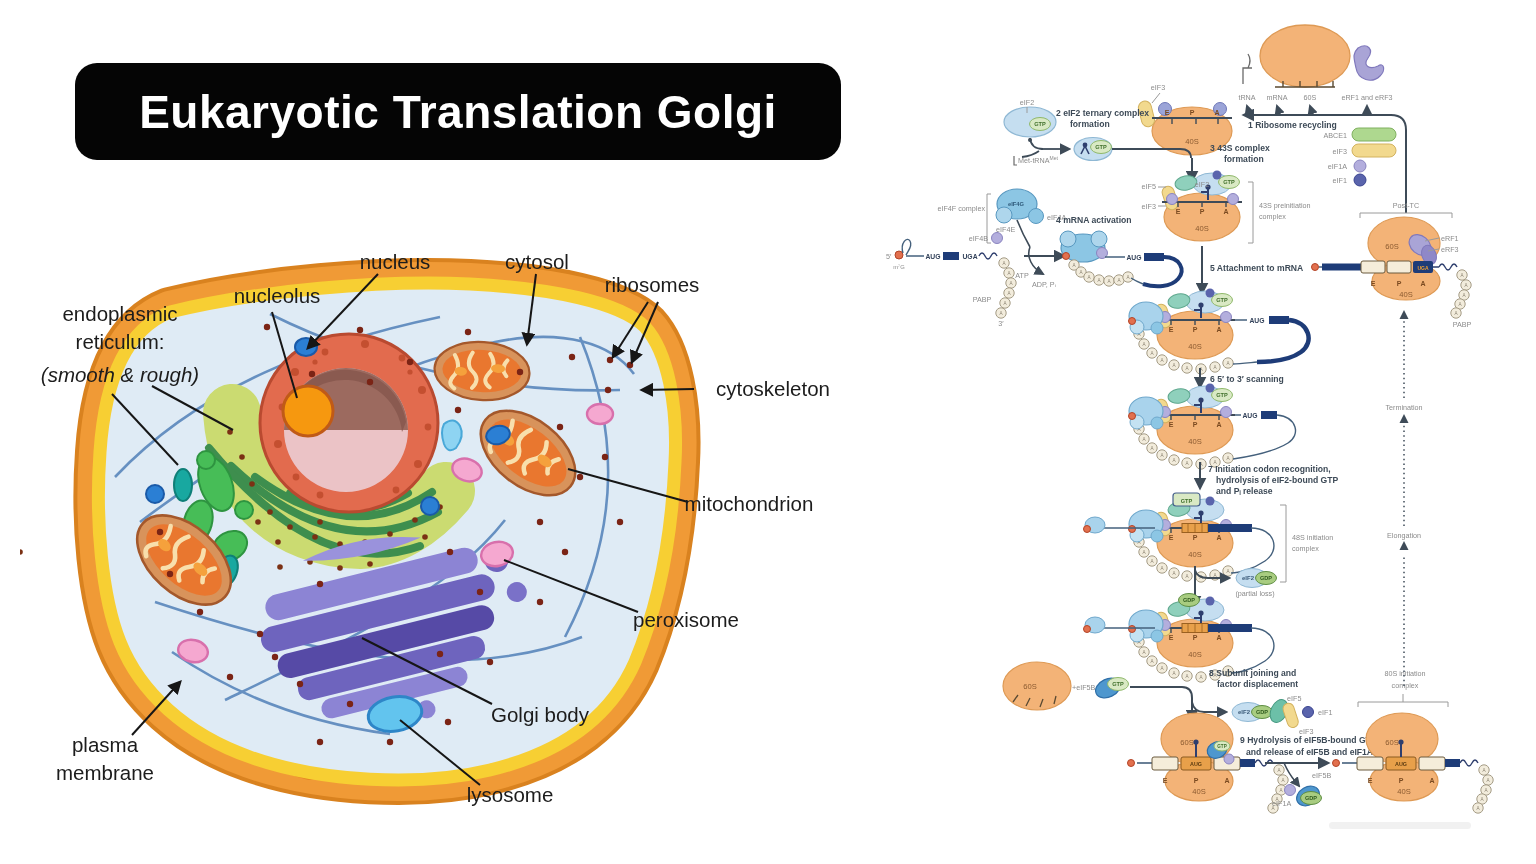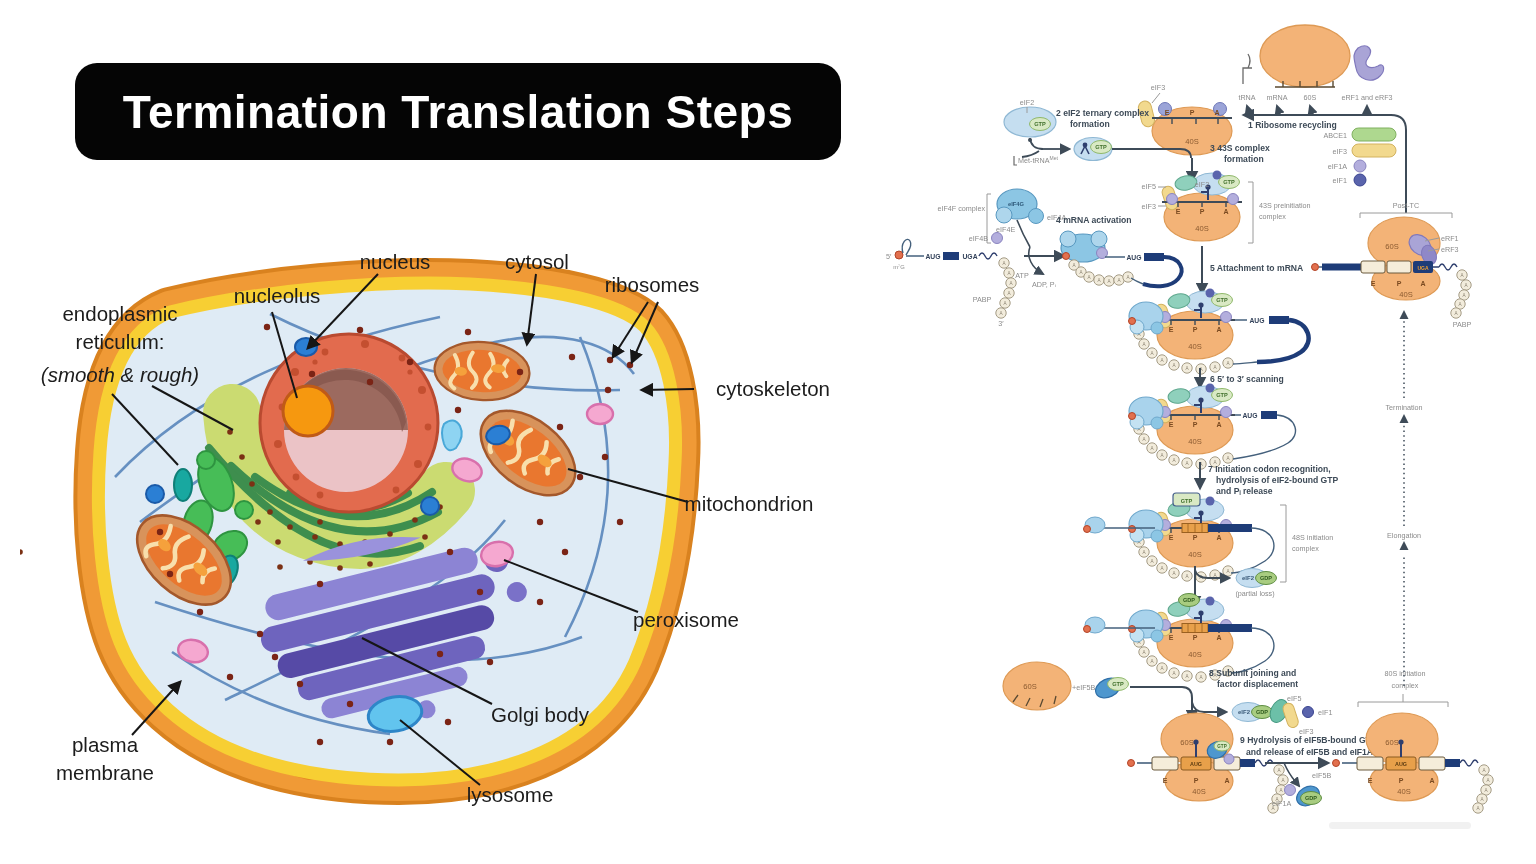--- a/index.html
+++ b/index.html
@@ -21,21 +21,21 @@
   .mol{font-size:6.8px;fill:#33425a;font-weight:bold;}
   .bd{font-size:4.6px;fill:#8a8270;}
   .gt{font-size:5.6px;fill:#3f6e2a;font-weight:bold;}
 </style>
 </head>
 <body>
 
 <div class="canvas">
 
   <div class="banner">
-    <span>Termination Translation Steps</span>
+    <span>Eukaryotic Translation Golgi</span>
   </div>
 
   <svg id="cellSvg" width="860" height="640" viewBox="0 0 860 640">
     <defs>
       <marker id="ahb" viewBox="0 0 10 10" refX="8" refY="5" markerWidth="7" markerHeight="7" orient="auto">
         <path d="M0,0 L10,5 L0,10 z" fill="#161616"></path>
       </marker>
       <g id="mito">
         <ellipse rx="54" ry="33" fill="#D8935B" stroke="#A4582B" stroke-width="2.5"></ellipse>
         <ellipse rx="45" ry="24" fill="#E9772F"></ellipse>

